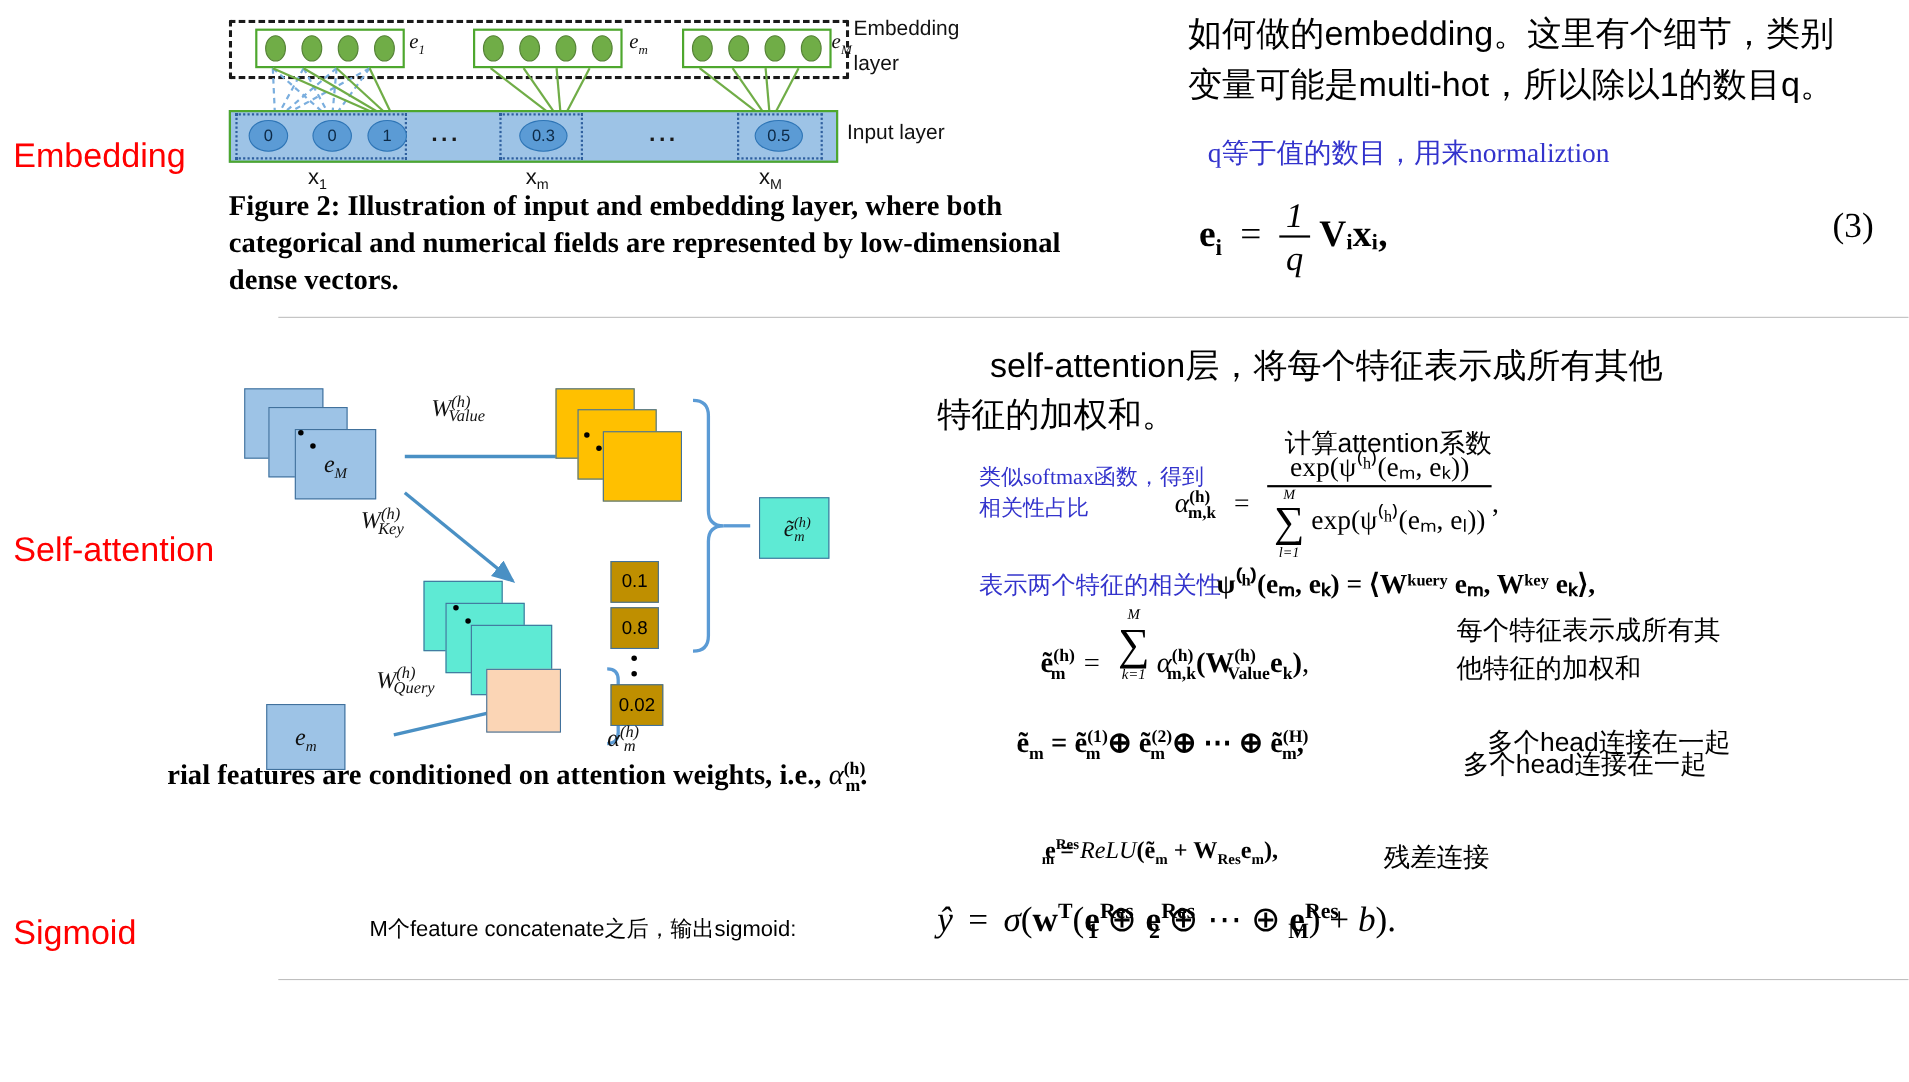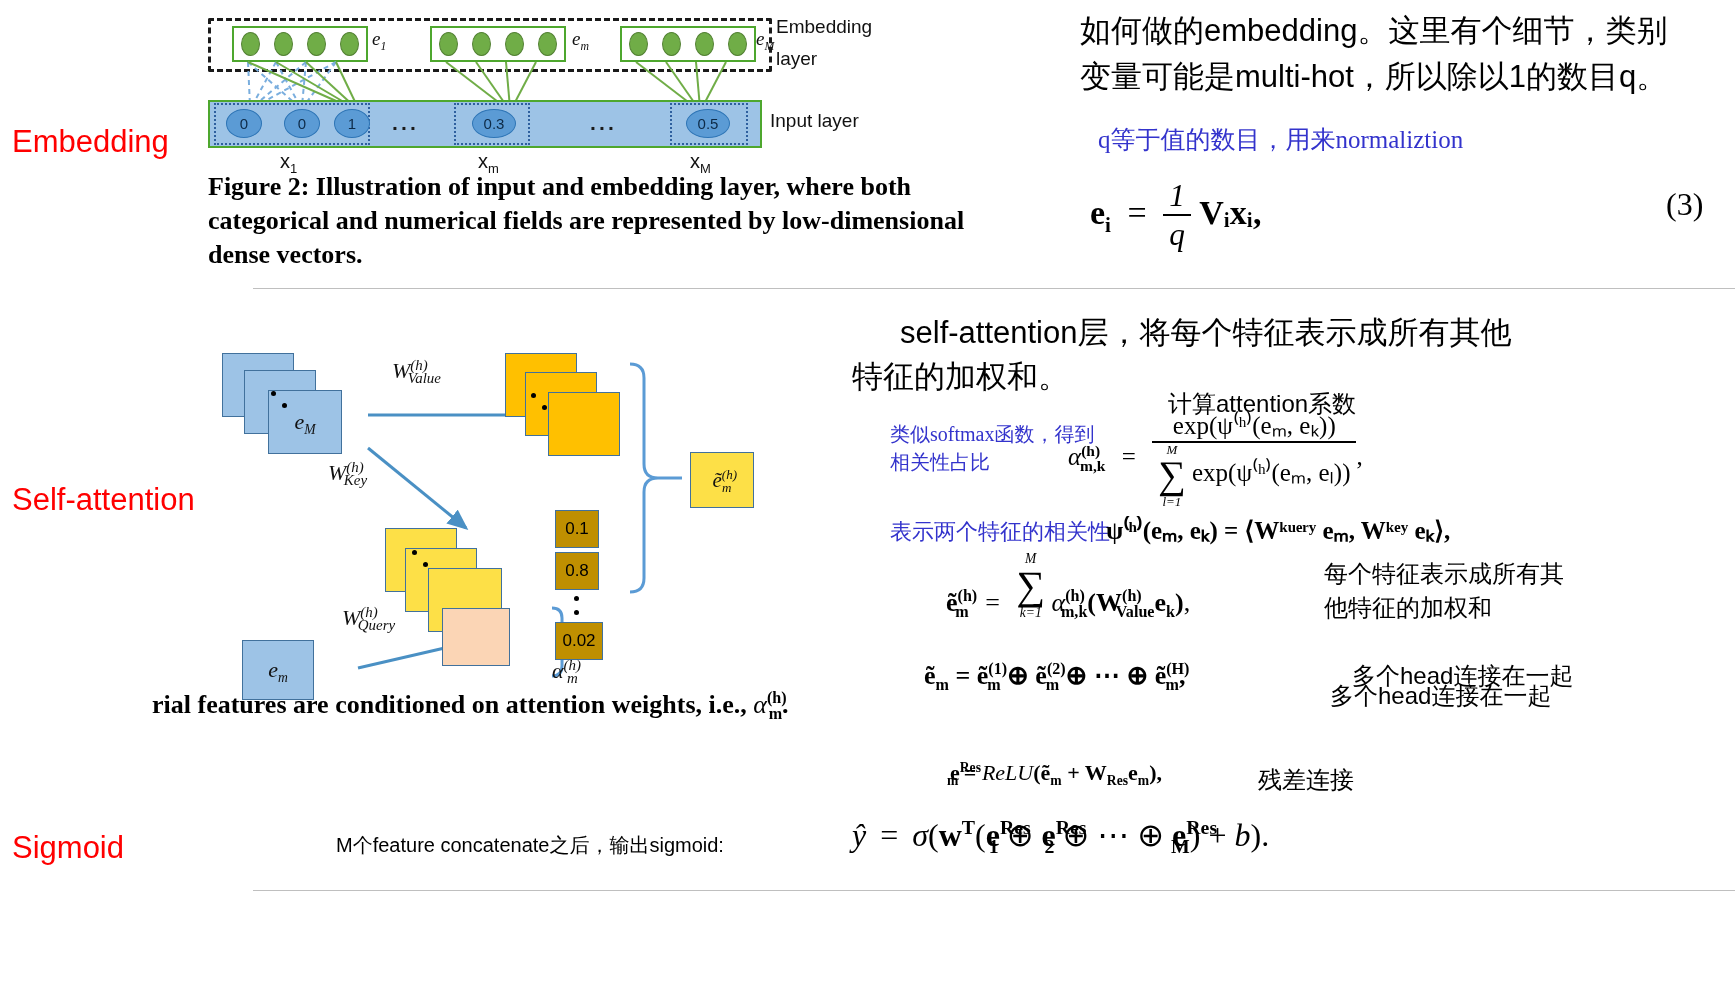--- a/index.html
+++ b/index.html
@@ -70,21 +70,21 @@
   .frac .den{display:block;padding:0 6px;line-height:1.2;}
   sup,sub{font-size:0.62em;line-height:0;}
   .bigsum{font-size:1.55em;font-family:"Liberation Serif",serif;}
   .stack{display:inline-block;text-align:center;vertical-align:middle;line-height:1;}
   .stack .top{display:block;font-size:0.52em;font-style:italic;}
   .stack .bot{display:block;font-size:0.52em;font-style:italic;}
   
   .card{position:absolute;border:1px solid #41719c;}
   .c-blue{background:#9dc3e6;}
   .c-orange{background:#ffc000;}
-  .c-gray{background:#fde047;text-decoration:underline;}
+  .c-gray{background:#5eead4;text-decoration:underline;}
   .c-peach{background:#fbd5b5;}
   .c-gold{background:#bf8f00;}
   .vtext{
     position:absolute;font-family:"Liberation Sans",sans-serif;font-size:17px;color:#000;
     display:flex;align-items:center;justify-content:center;width:100%;height:100%;
   }
   .dotm{position:absolute;width:5px;height:5px;border-radius:50%;background:#000;}
   .wlab{position:absolute;font-family:"Liberation Serif",serif;font-style:italic;font-size:22px;color:#111;white-space:nowrap;}
   .wlab sup{font-size:0.68em;}
   .wlab sub{font-size:0.68em;}

